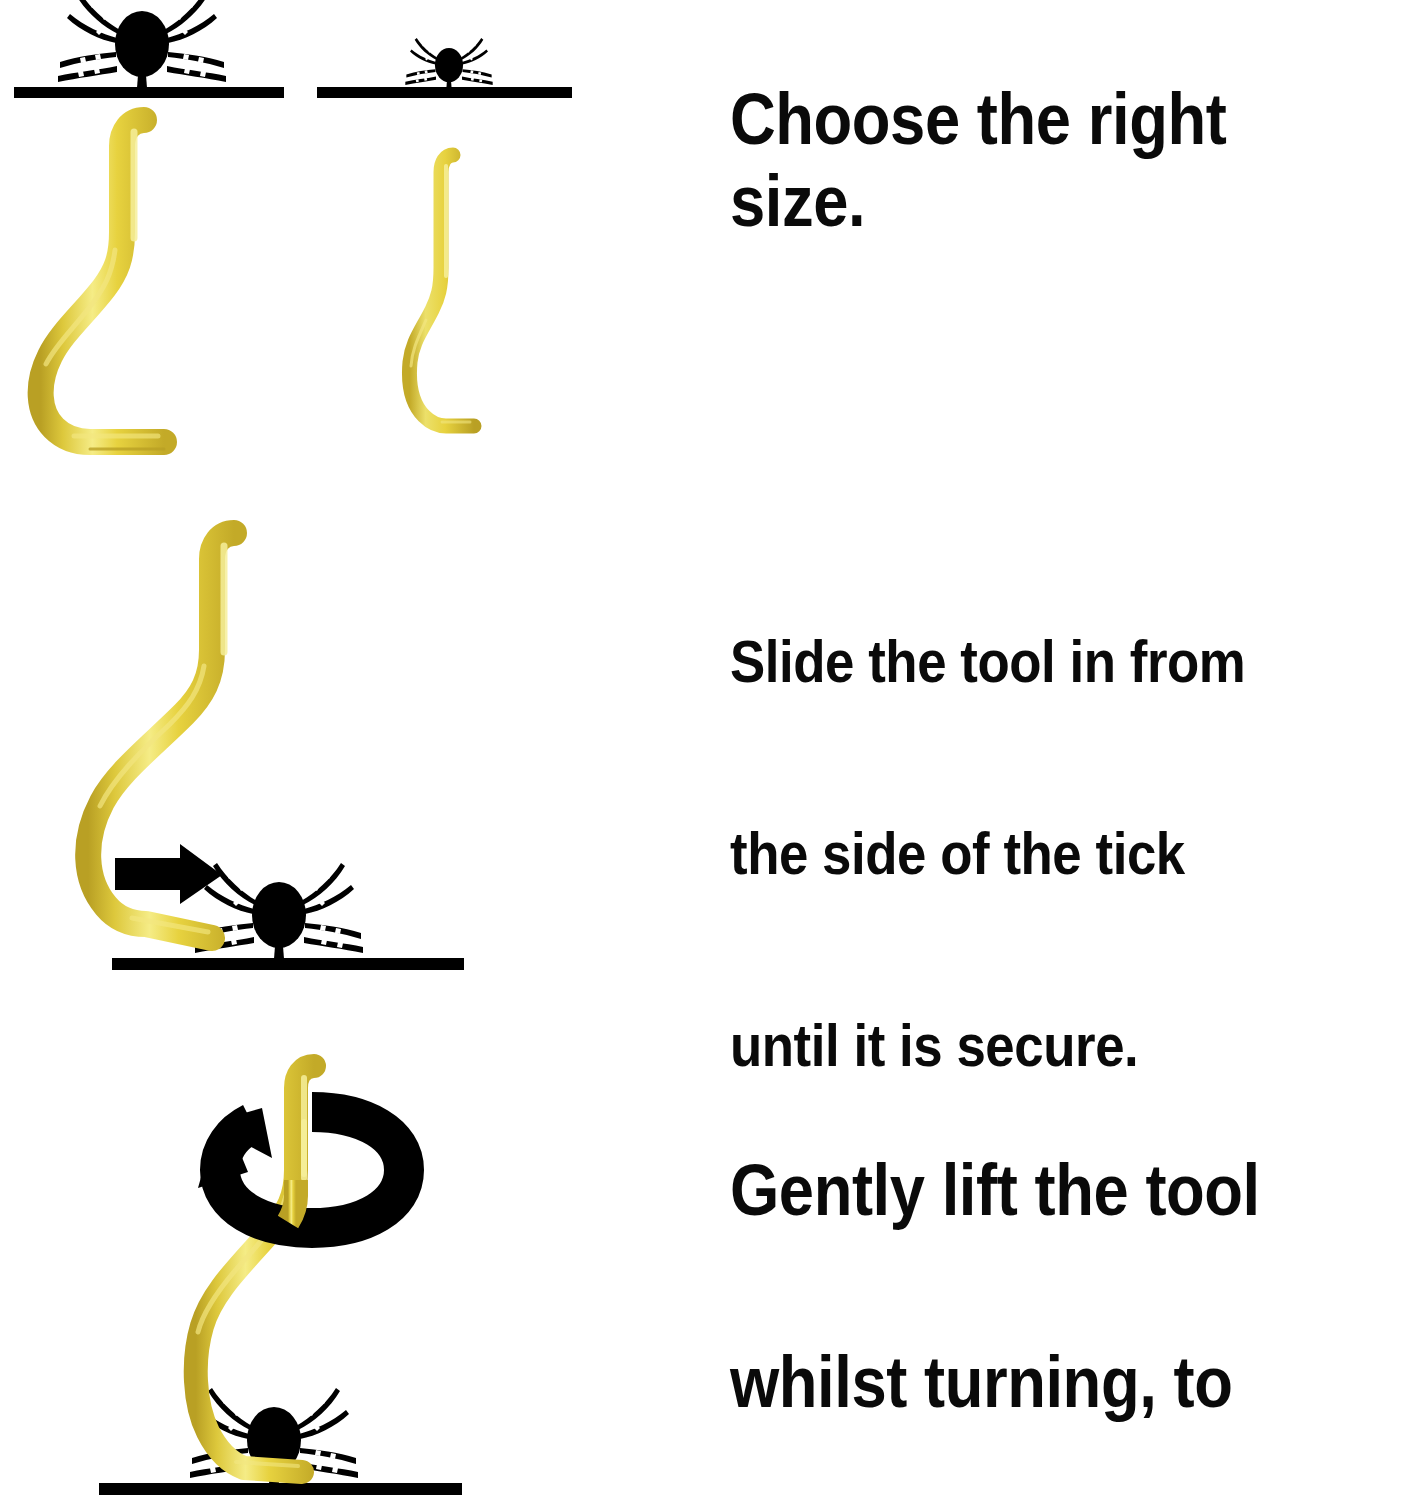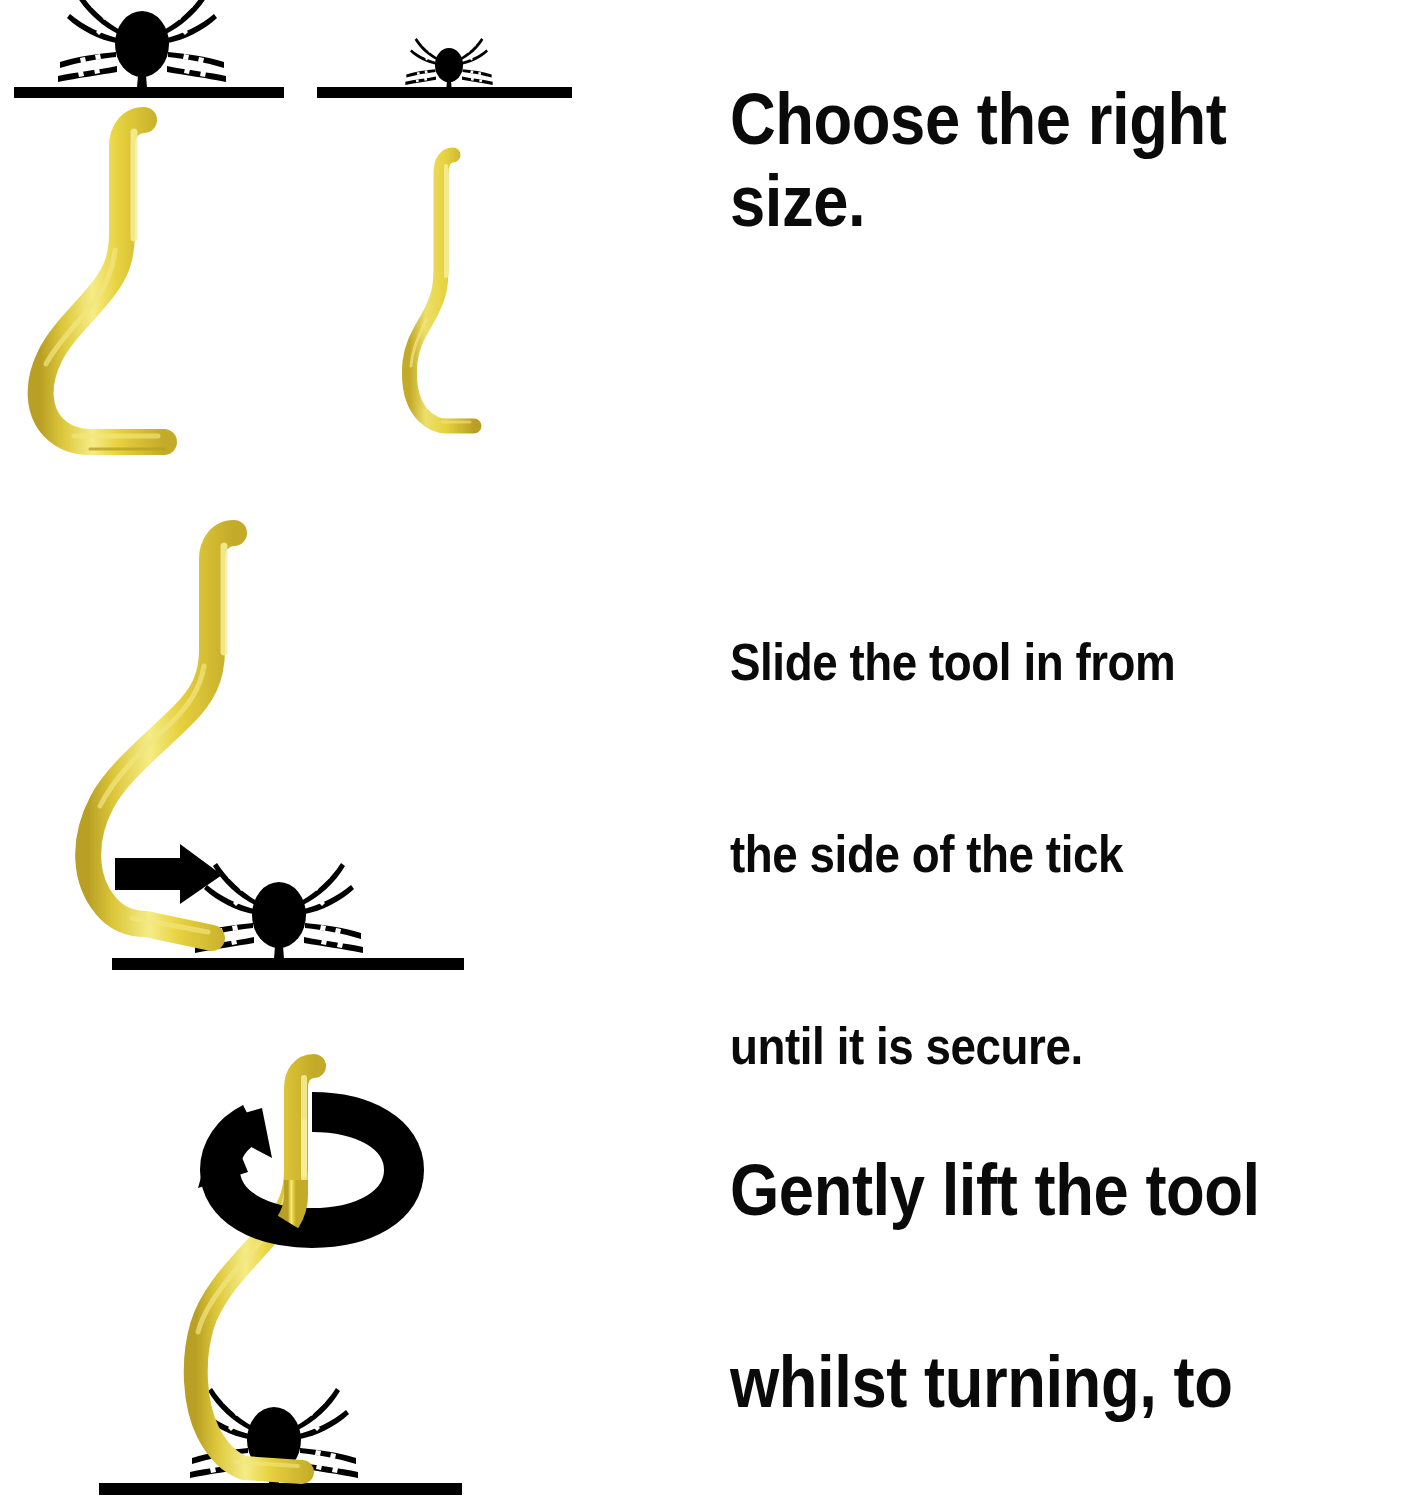--- a/index.html
+++ b/index.html
@@ -20,21 +20,21 @@
     font-weight:700;
     font-stretch:condensed;
     letter-spacing:-0.5px;
     white-space:pre-line;
     font-family:"Liberation Sans Narrow","Liberation Sans","DejaVu Sans Condensed",sans-serif;
     transform-origin:left top;
   }
   .instruction .ln{display:block;}
 
   #step1-text{left:718px;top:-4px;font-size:72px;line-height:82px;}
-  #step2-text{left:718px;top:518px;font-size:52px;line-height:96px;}
+  #step2-text{left:718px;top:518px;font-size:60px;line-height:96px;}
   #step3-text{left:718px;top:1046px;font-size:72px;line-height:96px;}
 
   
   .instruction .ln{transform:scaleX(0.88);transform-origin:left center;}
 
   
   .panel{position:absolute;}
   #panel1{left:0;top:0;width:700px;height:500px;}
   #panel2{left:0;top:500px;width:700px;height:520px;}
   #panel3{left:0;top:1020px;width:700px;height:480px;}

